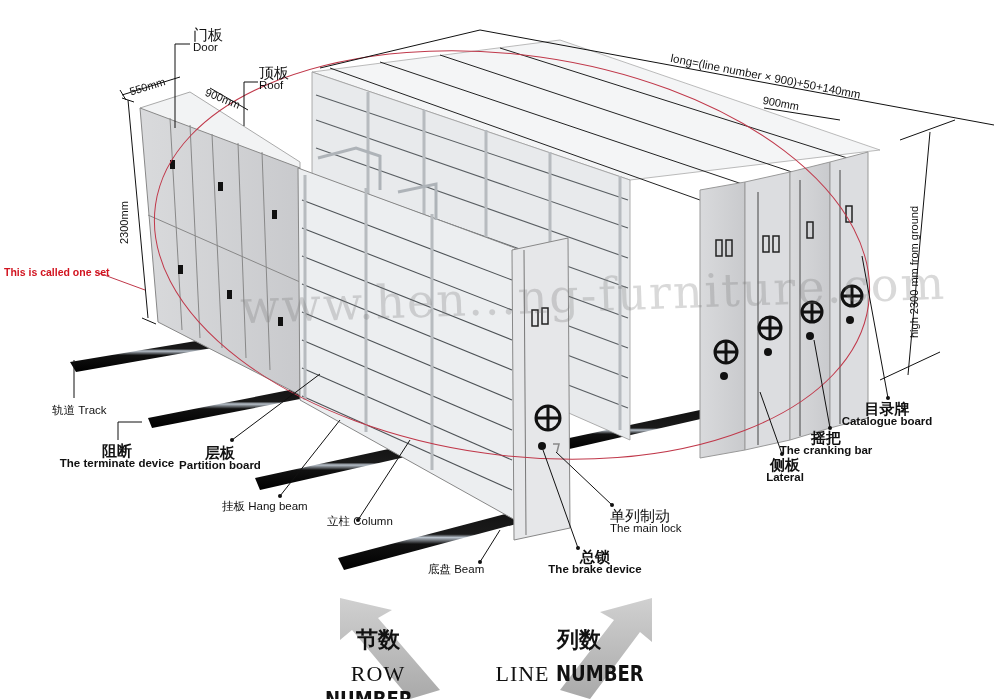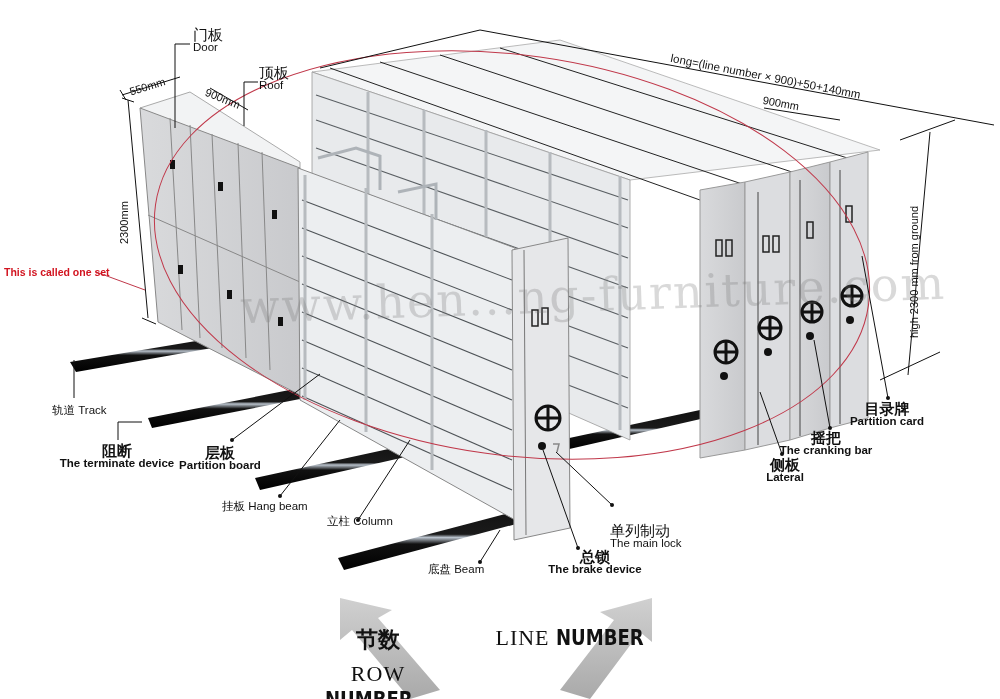--- a/index.html
+++ b/index.html
@@ -258,33 +258,34 @@
   </div>
   <div class="lbl" style="left:327px;top:515px;">
     <span>立柱</span> <span>Column</span>
   </div>
   <div class="lbl" style="left:428px;top:563px;">
     <span>底盘</span> <span>Beam</span>
   </div>
   <div class="lbl center" style="left:595px;top:550px;">
     <span class="zh">总锁</span><span>The brake device</span>
   </div>
-  <div class="lbl" style="left:610px;top:524px;">
+  <div class="lbl" style="left:610px;top:509px;">
     <span class="zh">单列制动</span><span>The main lock</span>
   </div>
   <div class="lbl center" style="left:785px;top:458px;">
     <span class="zh">侧板</span><span>Lateral</span>
   </div>
   <div class="lbl center" style="left:826px;top:431px;text-align:center;">
     <span class="zh">摇把</span><span>The cranking bar</span>
   </div>
   <div class="lbl center" style="left:887px;top:402px;">
-    <span class="zh">目录牌</span><span>Partition card</span>
+    <span class="zh">目录牌</span><span>Catalogue board</span>
   </div>
 
   <div class="bottom-title" style="left:298px;width:160px;">
     <span class="zh">节数</span>
     <span class="en"><span class="serif">ROW</span> <span class="bold">NUMBER</span></span>
   </div>
   <div class="bottom-title" style="left:494px;width:170px;">
+    <span class="zh">列数</span>
     <span class="en"><span class="serif">LINE</span> <span class="bold">NUMBER</span></span>
   </div>
 </div>
 
 </body></html>

